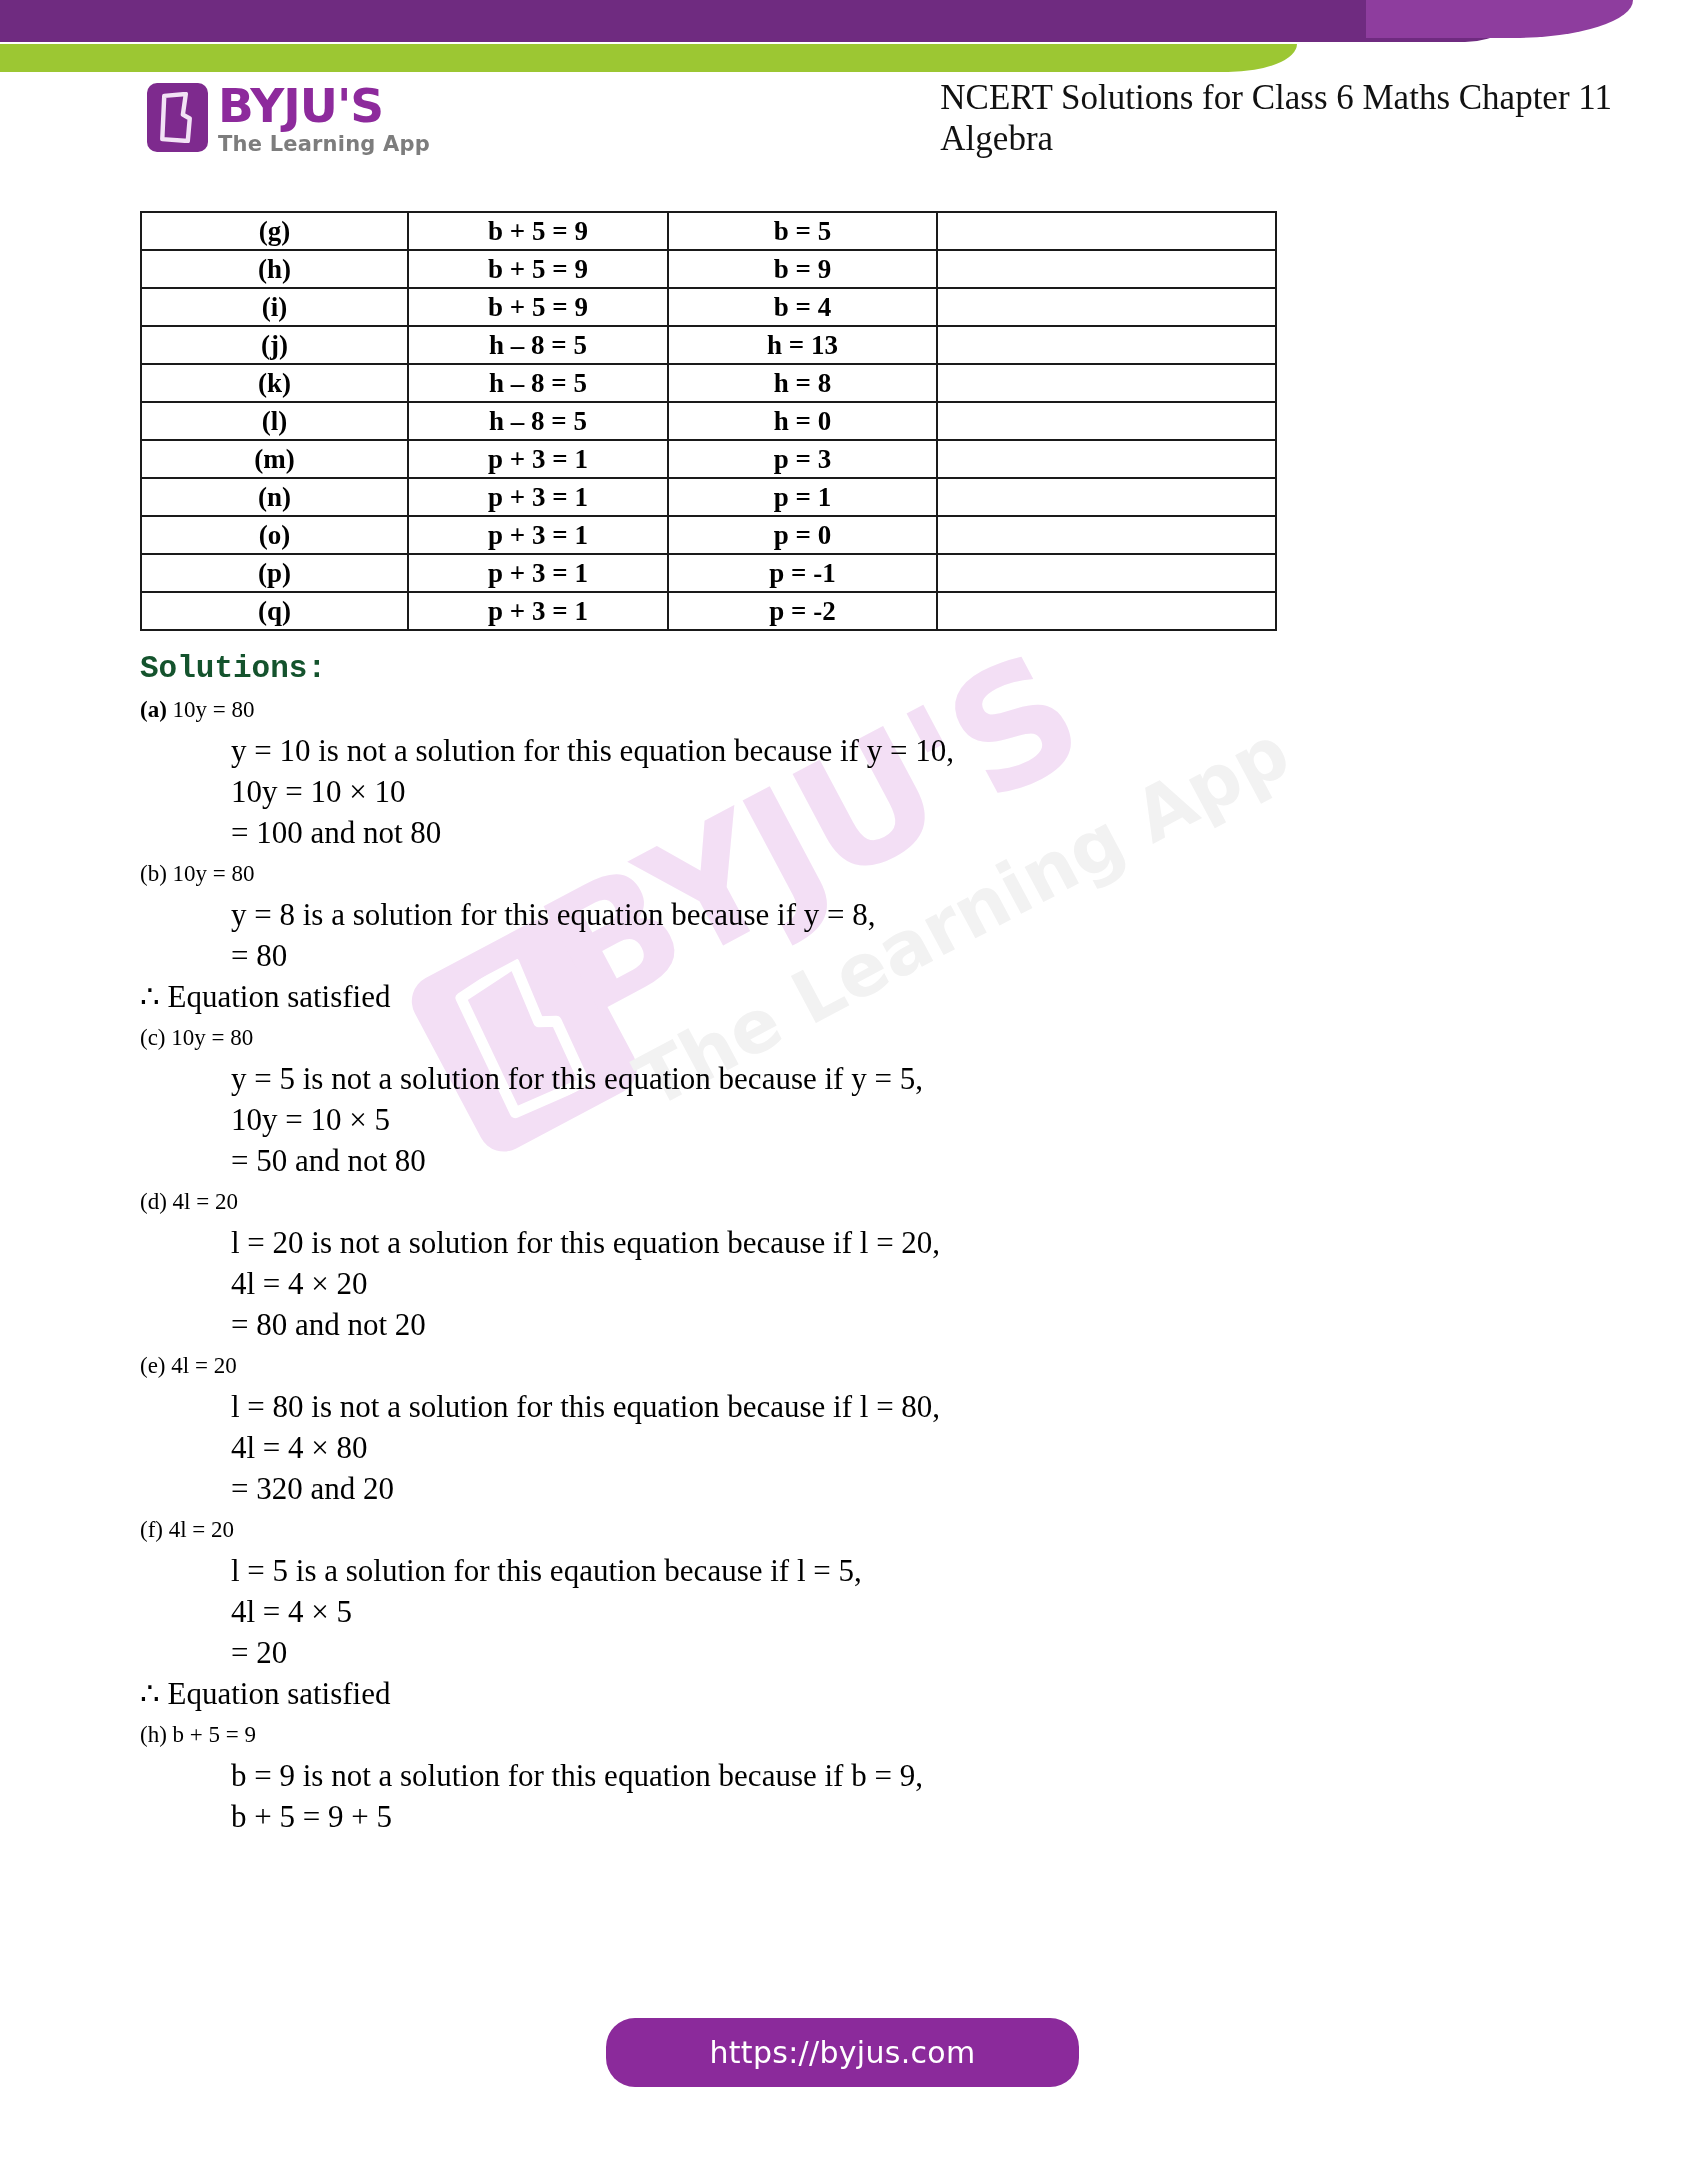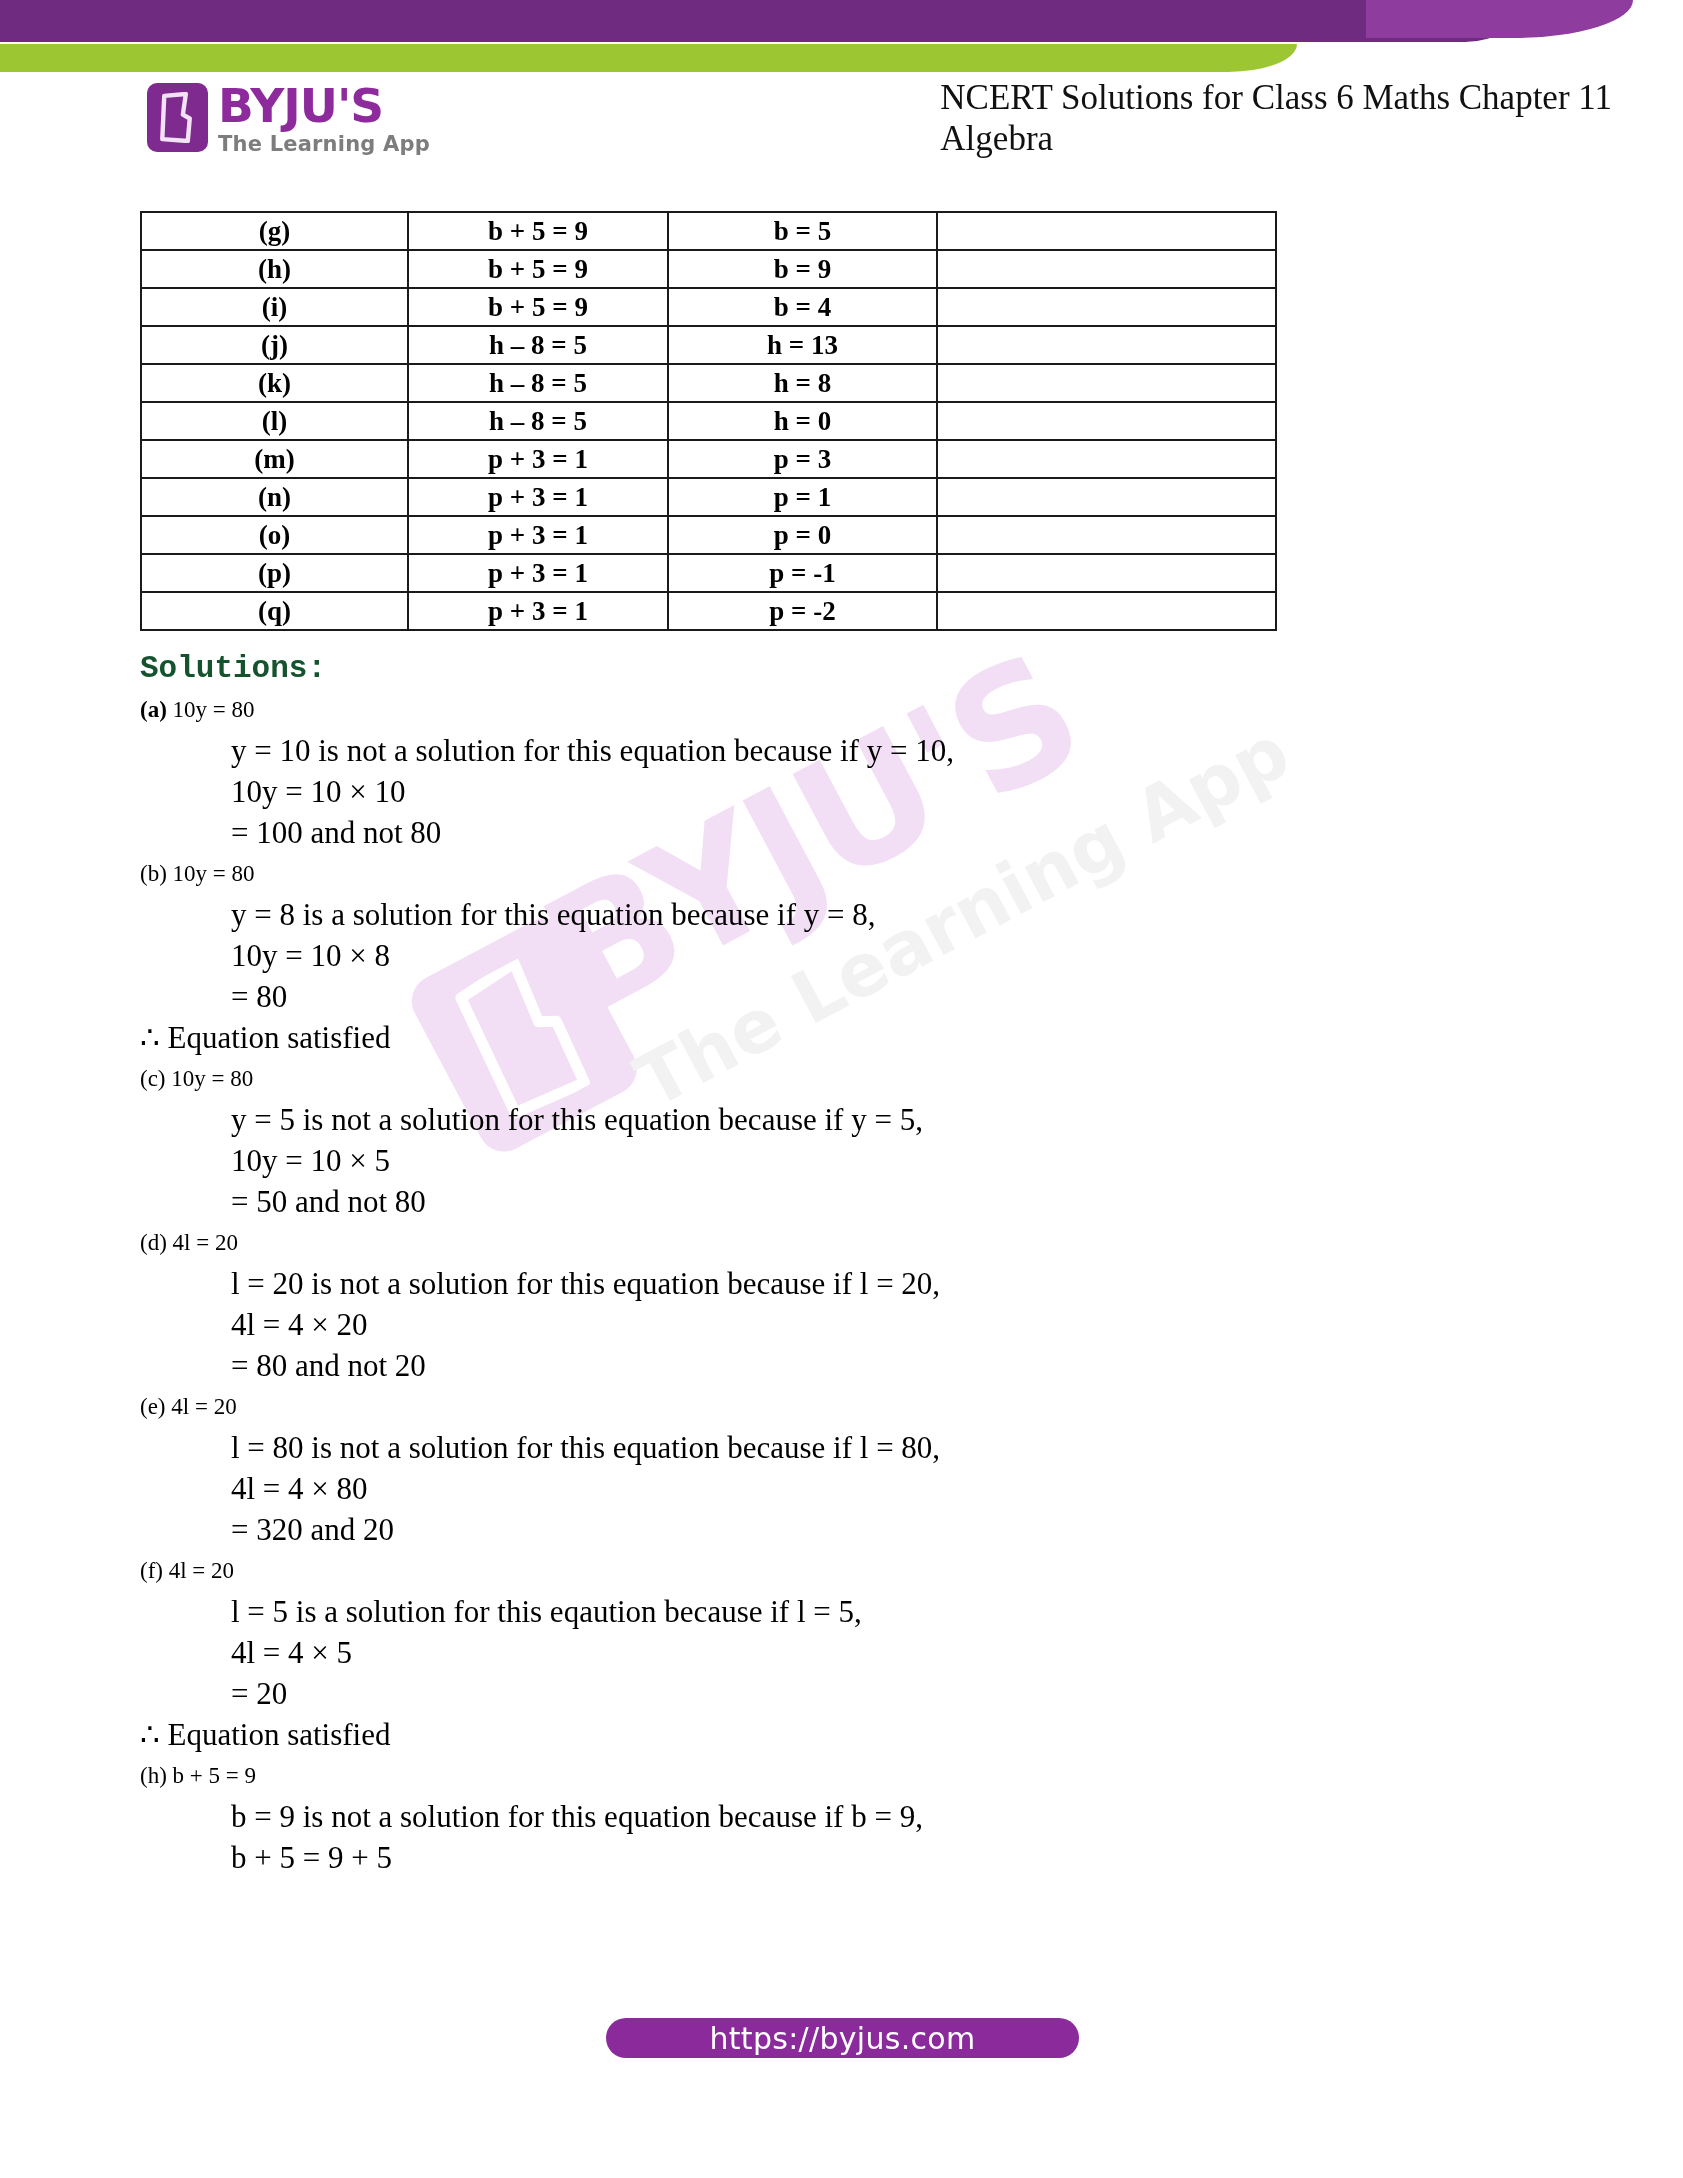--- a/index.html
+++ b/index.html
@@ -250,21 +250,21 @@
     color: #000;
     white-space: nowrap;
   }
 
   
   #footer-link {
     position: absolute;
     left: 606px;
     top: 2018px;
     width: 473px;
-    height: 40px;
+    height: 69px;
     background: #8b2a9b;
     border-radius: 29px;
     display: flex;
     align-items: center;
     justify-content: center;
     z-index: 3;
   }
   #footer-link-label {
     font-family: "DejaVu Sans", sans-serif;
     font-size: 30px;
@@ -396,21 +396,20 @@
     <div id="solutions-list">
         <div>
           <div class="sol-item-head"><span class="lbl-bold">(a)</span><span> 10y = 80</span></div>
           <div class="sol-line">y = 10 is not a solution for this equation because if y = 10,</div>
           <div class="sol-line">10y = 10 × 10</div>
           <div class="sol-line">= 100 and not 80</div>
         </div>
         <div>
           <div class="sol-item-head"><span>(b)</span><span> 10y = 80</span></div>
           <div class="sol-line">y = 8 is a solution for this equation because if y = 8,</div>
-          <div class="sol-line">10y = 10 × 8</div>
           <div class="sol-line">= 80</div>
           <div class="sol-note">∴ Equation satisfied</div>
         </div>
         <div>
           <div class="sol-item-head"><span>(c)</span><span> 10y = 80</span></div>
           <div class="sol-line">y = 5 is not a solution for this equation because if y = 5,</div>
           <div class="sol-line">10y = 10 × 5</div>
           <div class="sol-line">= 50 and not 80</div>
         </div>
         <div>

